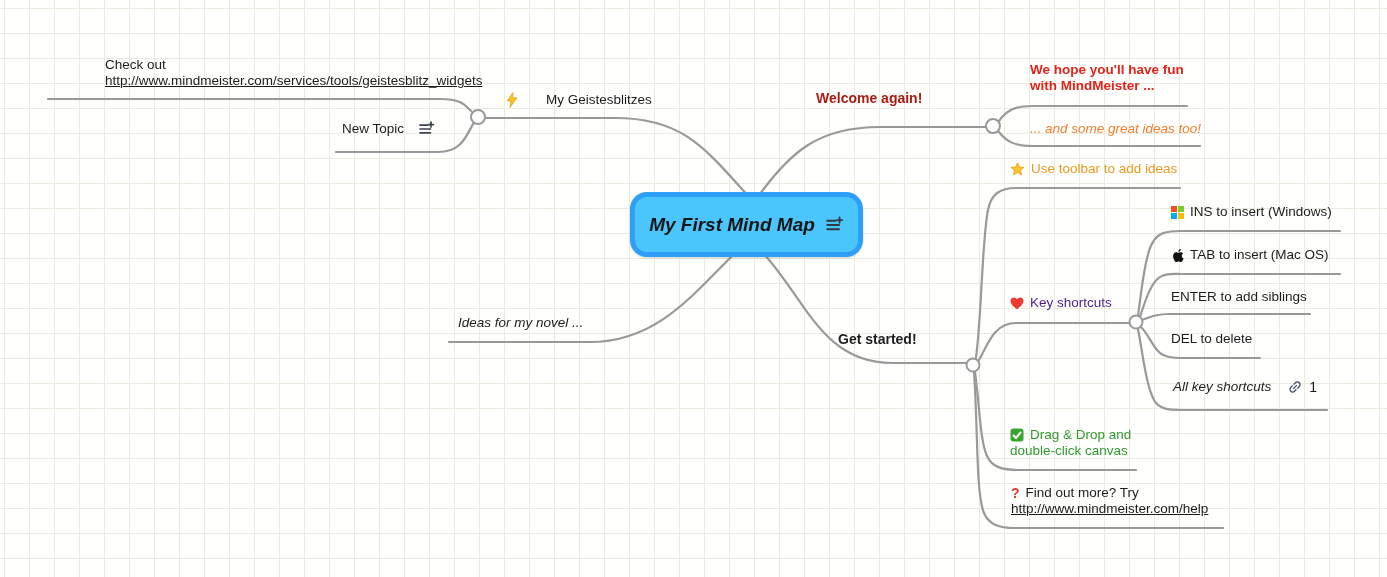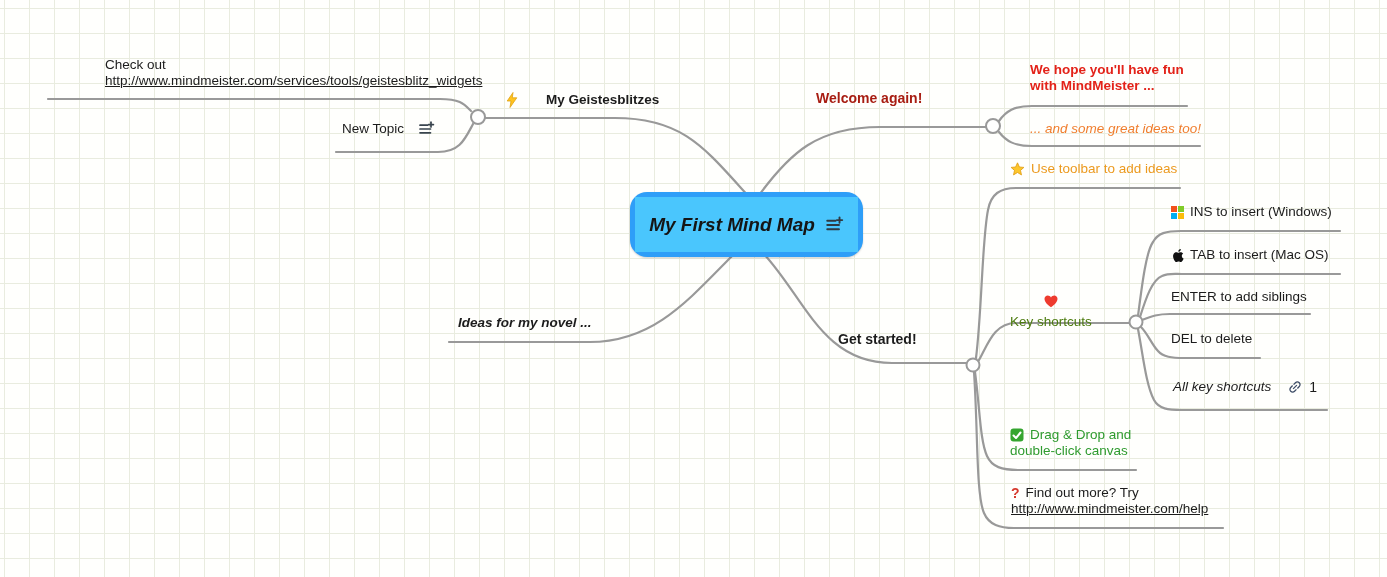--- a/index.html
+++ b/index.html
@@ -11,40 +11,40 @@
       linear-gradient(to right, #e9ecdf 1px, transparent 1px),
       linear-gradient(to bottom, #e9ecdf 1px, transparent 1px);
     background-size:25px 25px;
     background-position:4px 8px;
   }
   #connectors{position:absolute;left:0;top:0;pointer-events:none;}
   #connectors path{stroke:#999;stroke-width:2.2;fill:none;stroke-linecap:round;}
   #connectors circle{fill:#fff;stroke:#999;stroke-width:2;pointer-events:auto;}
   .label{position:absolute;font-size:13.5px;color:#1c1c1c;white-space:nowrap;line-height:16px;}
   .row{display:flex;align-items:center;gap:6px;}
-  .bold{font-weight:bold;gap:28px;}
+  .bold{font-weight:normal;gap:28px;}
   .italic{font-style:italic;}
   .big{font-size:14px;font-weight:bold;line-height:22px;}
   .link{text-decoration:underline;cursor:pointer;}
   .welcome{color:#a81d12;}
   .wehope{color:#e32219;font-weight:bold;}
   .greatideas{color:#f07e2e;font-style:italic;}
   .toolbar{color:#ec9a1f;}
-  .keyshort{color:#4d7c0f;flex-direction:column;}
+  .keyshort{color:#4c1d95;}
   .dragdrop{color:#2f9b2f;}
   .qmark{color:#d6382c;font-weight:bold;font-size:14px;}
   .icon{display:inline-flex;align-items:center;justify-content:center;flex:none;}
   
   .root-node{
     position:absolute;left:630px;top:192px;width:233px;height:65px;
     background:#2e9ef8;border-radius:17px;box-sizing:border-box;padding:5px;
     box-shadow:0 1px 2px rgba(0,0,0,0.18);cursor:pointer;
   }
   .root-inner{
-    width:100%;height:100%;background:#4ac6fd;border-radius:0;
+    width:100%;height:100%;background:#4ac6fd;border-radius:12px;
     display:flex;align-items:center;justify-content:center;gap:10px;
   }
   .root-title{font-size:19px;font-weight:bold;font-style:italic;color:#151515;}
   .num{font-size:14px;color:#1c1c1c;}
 </style>
 </head>
 <body>
 
 <svg id="connectors" width="1387" height="577">
   <path d="M485,118 H615 C685,118 706,150 752,200"></path>

